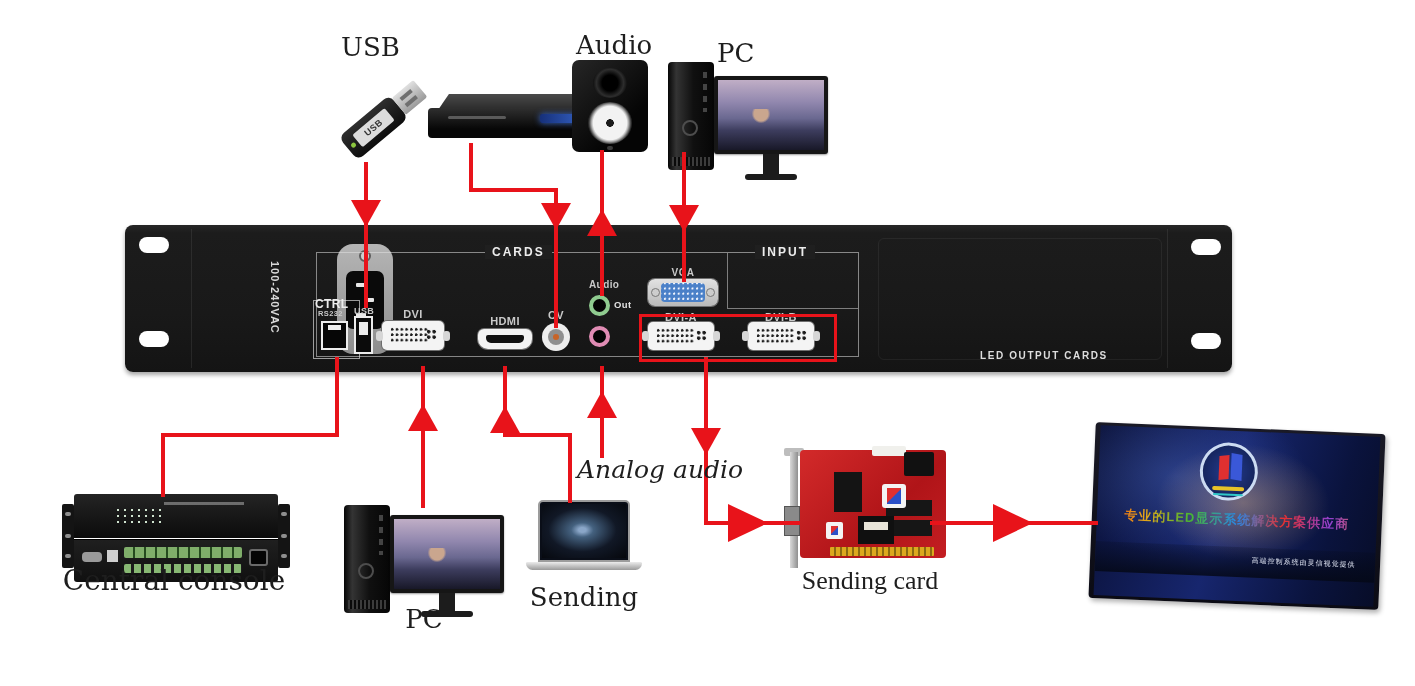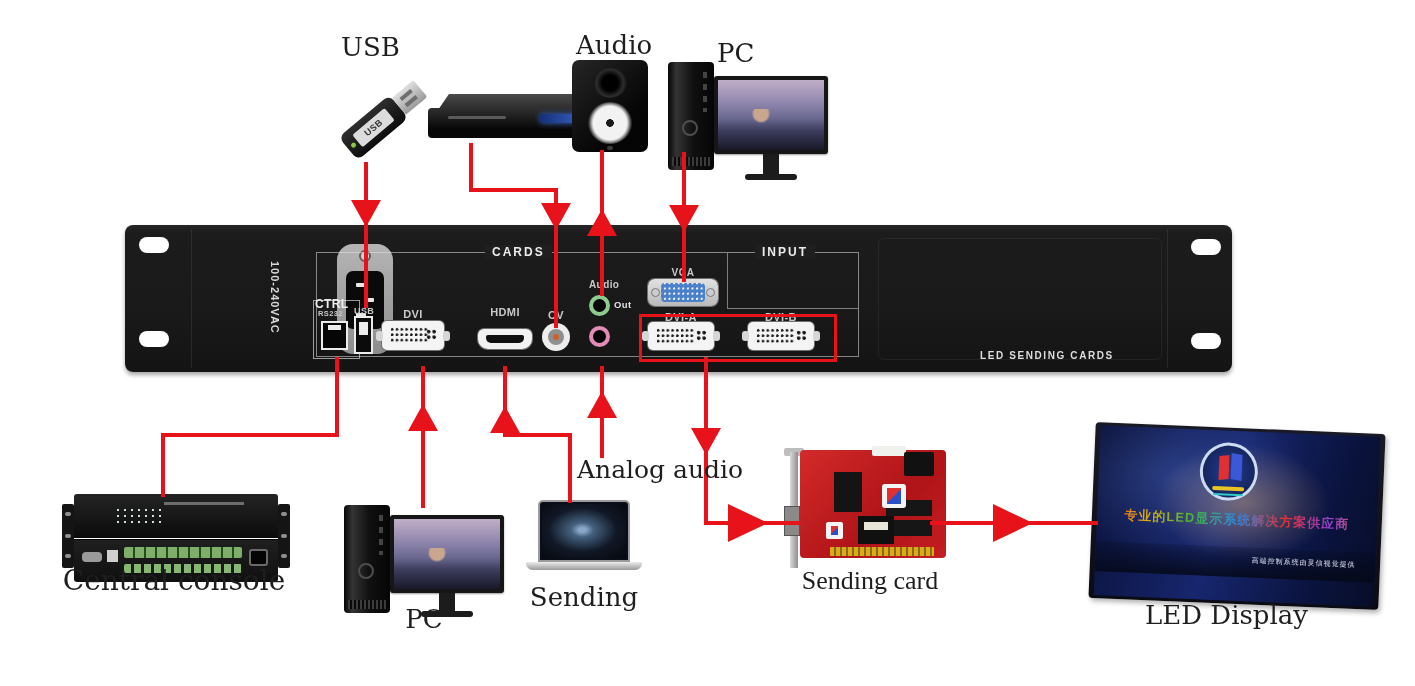--- a/index.html
+++ b/index.html
@@ -228,21 +228,21 @@
       </div>
 
     <div class="plabel tc" style="left:257px;top:83px;width:62px;">DVI</div>
     <div class="dvi" style="left:257px;top:96px;width:62px;height:29px;">
       <div class="pins"></div>
         <div class="blade"></div>
       <div class="lug" style="left:-6px;"></div>
         <div class="lug" style="right:-6px;"></div>
     </div>
 
-    <div class="plabel tc" style="left:350px;top:81px;width:60px;">HDMI</div>
+    <div class="plabel tc" style="left:350px;top:90px;width:60px;">HDMI</div>
     <div class="hdmiport" style="left:353px;top:104px;">
         <i></i>
       </div>
 
     <div class="plabel tc" style="left:416px;top:84px;width:30px;">CV</div>
     <div class="bnc" style="left:417px;top:98px;">
         <i>
           <b></b>
         </i>
       </div>
@@ -269,21 +269,21 @@
     </div>
     <div class="plabel tc" style="left:623px;top:86px;width:66px;">DVI-B</div>
     <div class="dvi" style="left:623px;top:97px;width:66px;height:28px;">
       <div class="pins"></div>
         <div class="blade"></div>
       <div class="lug" style="left:-6px;"></div>
         <div class="lug" style="right:-6px;"></div>
     </div>
     <div class="redrect" style="left:514px;top:89px;width:192px;height:42px;"></div>
 
-    <div class="branding" style="left:855px;top:125px;">LED SENDING CARDS</div>
+    <div class="branding" style="left:855px;top:125px;">LED OUTPUT CARDS</div>
   </div>
 
   <div class="console">
     <div class="ear" style="left:0;">
         <div class="scrw" style="top:8px;"></div>
         <div class="scrw" style="top:30px;"></div>
         <div class="scrw" style="top:50px;"></div>
       </div>
     <div class="ear" style="right:0;">
         <div class="scrw" style="top:8px;"></div>
@@ -320,21 +320,21 @@
   <div class="devlabel tc" style="left:366px;top:604px;width:116px;">PC</div>
 
   <div class="laptop">
     <div class="scr">
         <div class="gal"></div>
       </div>
     <div class="base"></div>
   </div>
   <div class="devlabel tc" style="left:526px;top:582px;width:116px;">Sending</div>
 
-  <div class="devlabel" style="left:577px;top:455px;font-size:25px;">Analog audio</div>
+  <div class="devlabel" style="left:577px;top:455px;font-size:25px;font-style:italic;">Analog audio</div>
 
   <div class="card">
     <div class="btab"></div>
     <div class="bracket"></div>
     <div class="bdvi"></div>
     <div class="pcb">
       <div class="whtconn"></div>
         <div class="term"></div>
       <div class="chipA"></div>
         <div class="chipB"></div>
@@ -357,21 +357,20 @@
       <div class="logo">
         <div class="lg1"></div>
           <div class="lg2"></div>
           <div class="lgt"></div>
       </div>
       <div class="main">专业的LED显示系统解决方案供应商</div>
       <div class="band"></div>
       <div class="sub">高端控制系统由灵信视觉提供</div>
     </div>
   </div>
-  <div class="devlabel" style="left:1145px;top:600px;">LED Display</div>
 
   <div>
 
     <div class="wire wv" style="left:364px;top:162px;height:146px;"></div>
     <div class="arr down" style="left:351px;top:200px;"></div>
 
     <div class="wire wv" style="left:469px;top:143px;height:49px;"></div>
     <div class="wire wh" style="left:469px;top:188px;width:89px;"></div>
     <div class="wire wv" style="left:554px;top:188px;height:140px;"></div>
     <div class="arr down" style="left:541px;top:203px;"></div>

